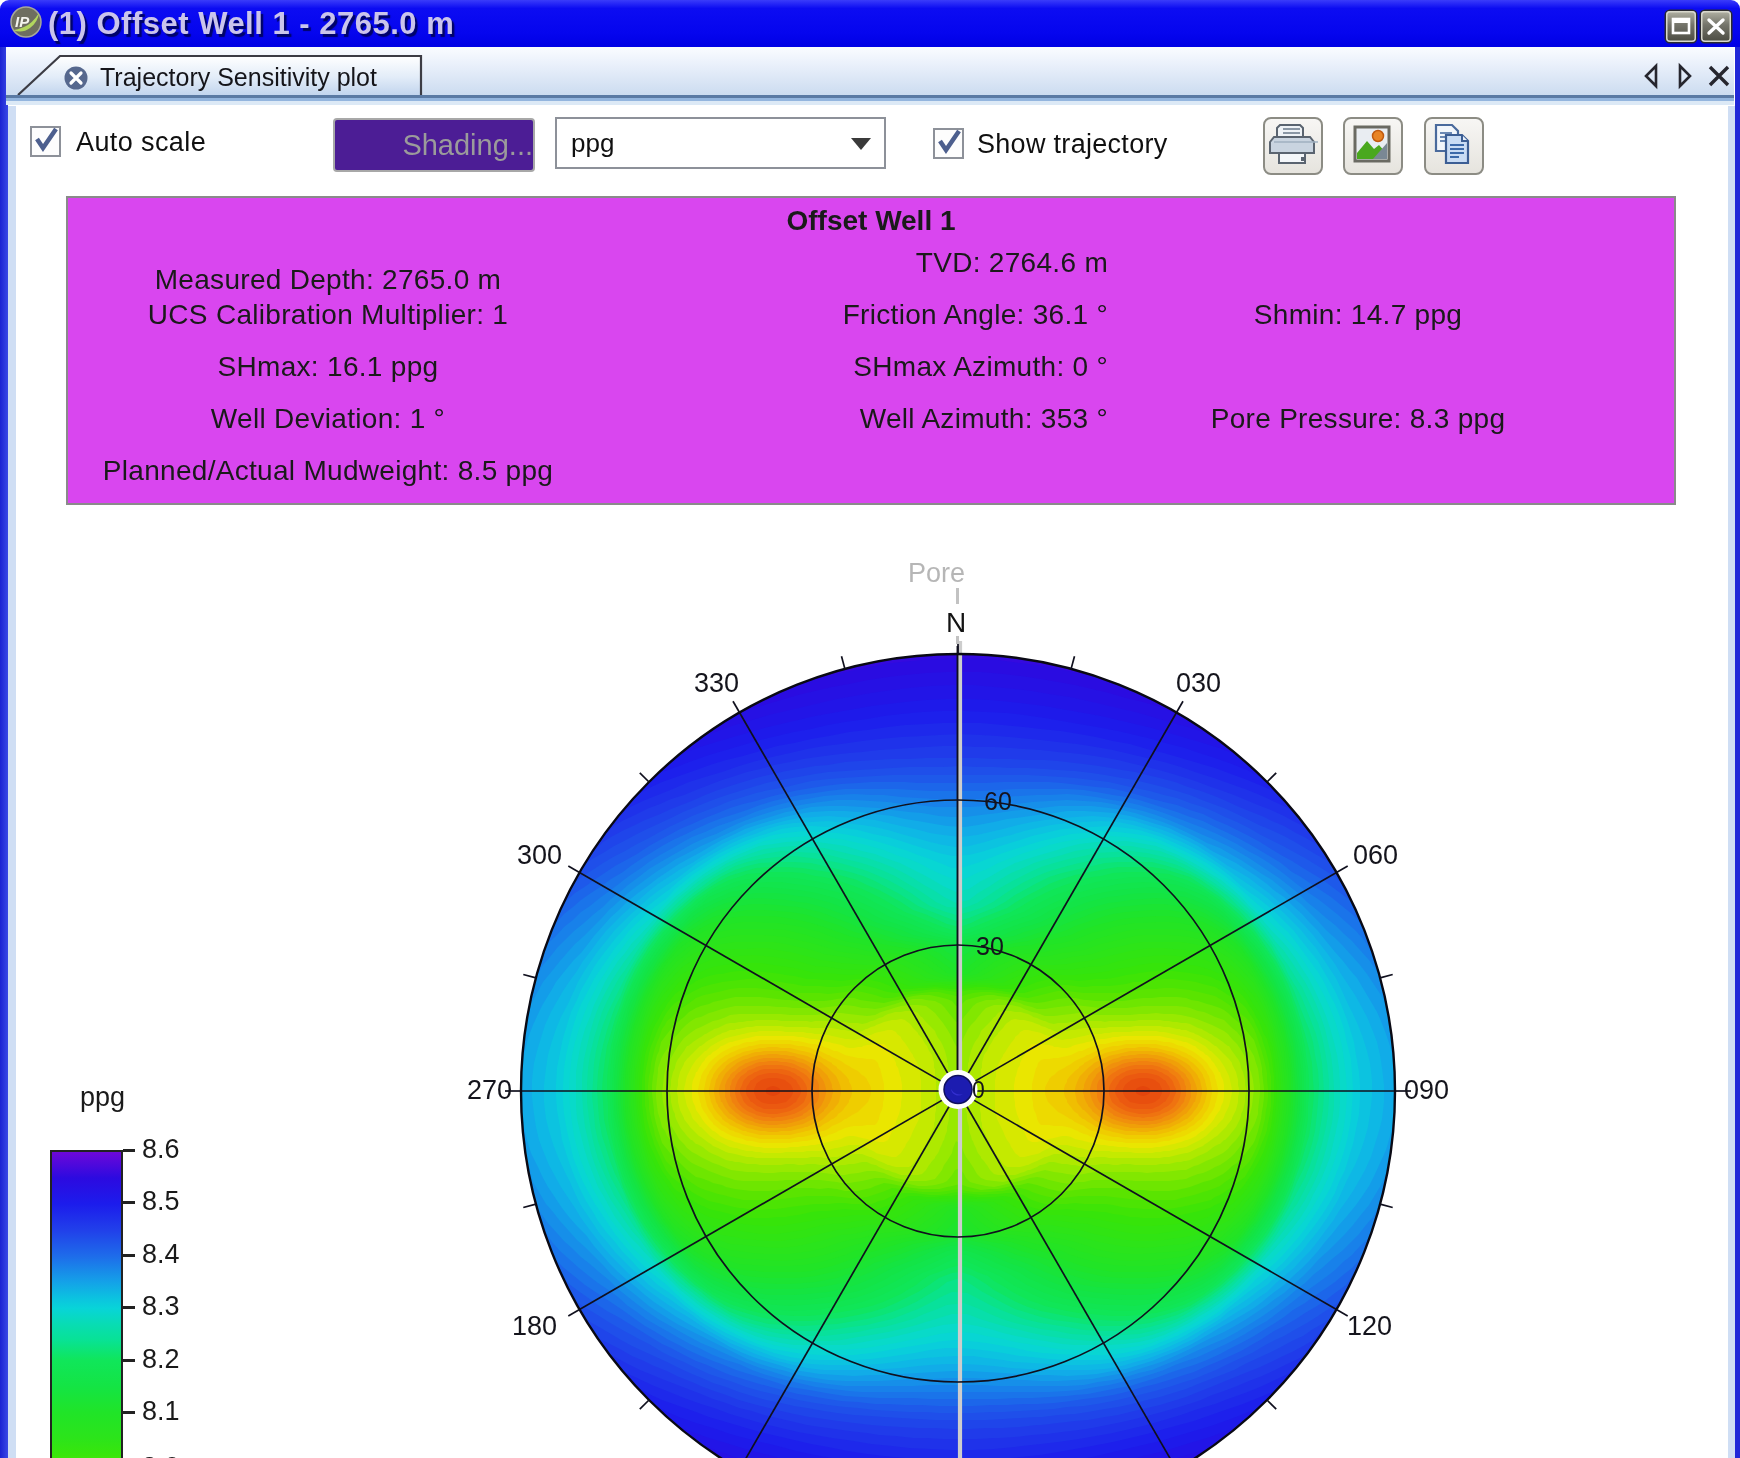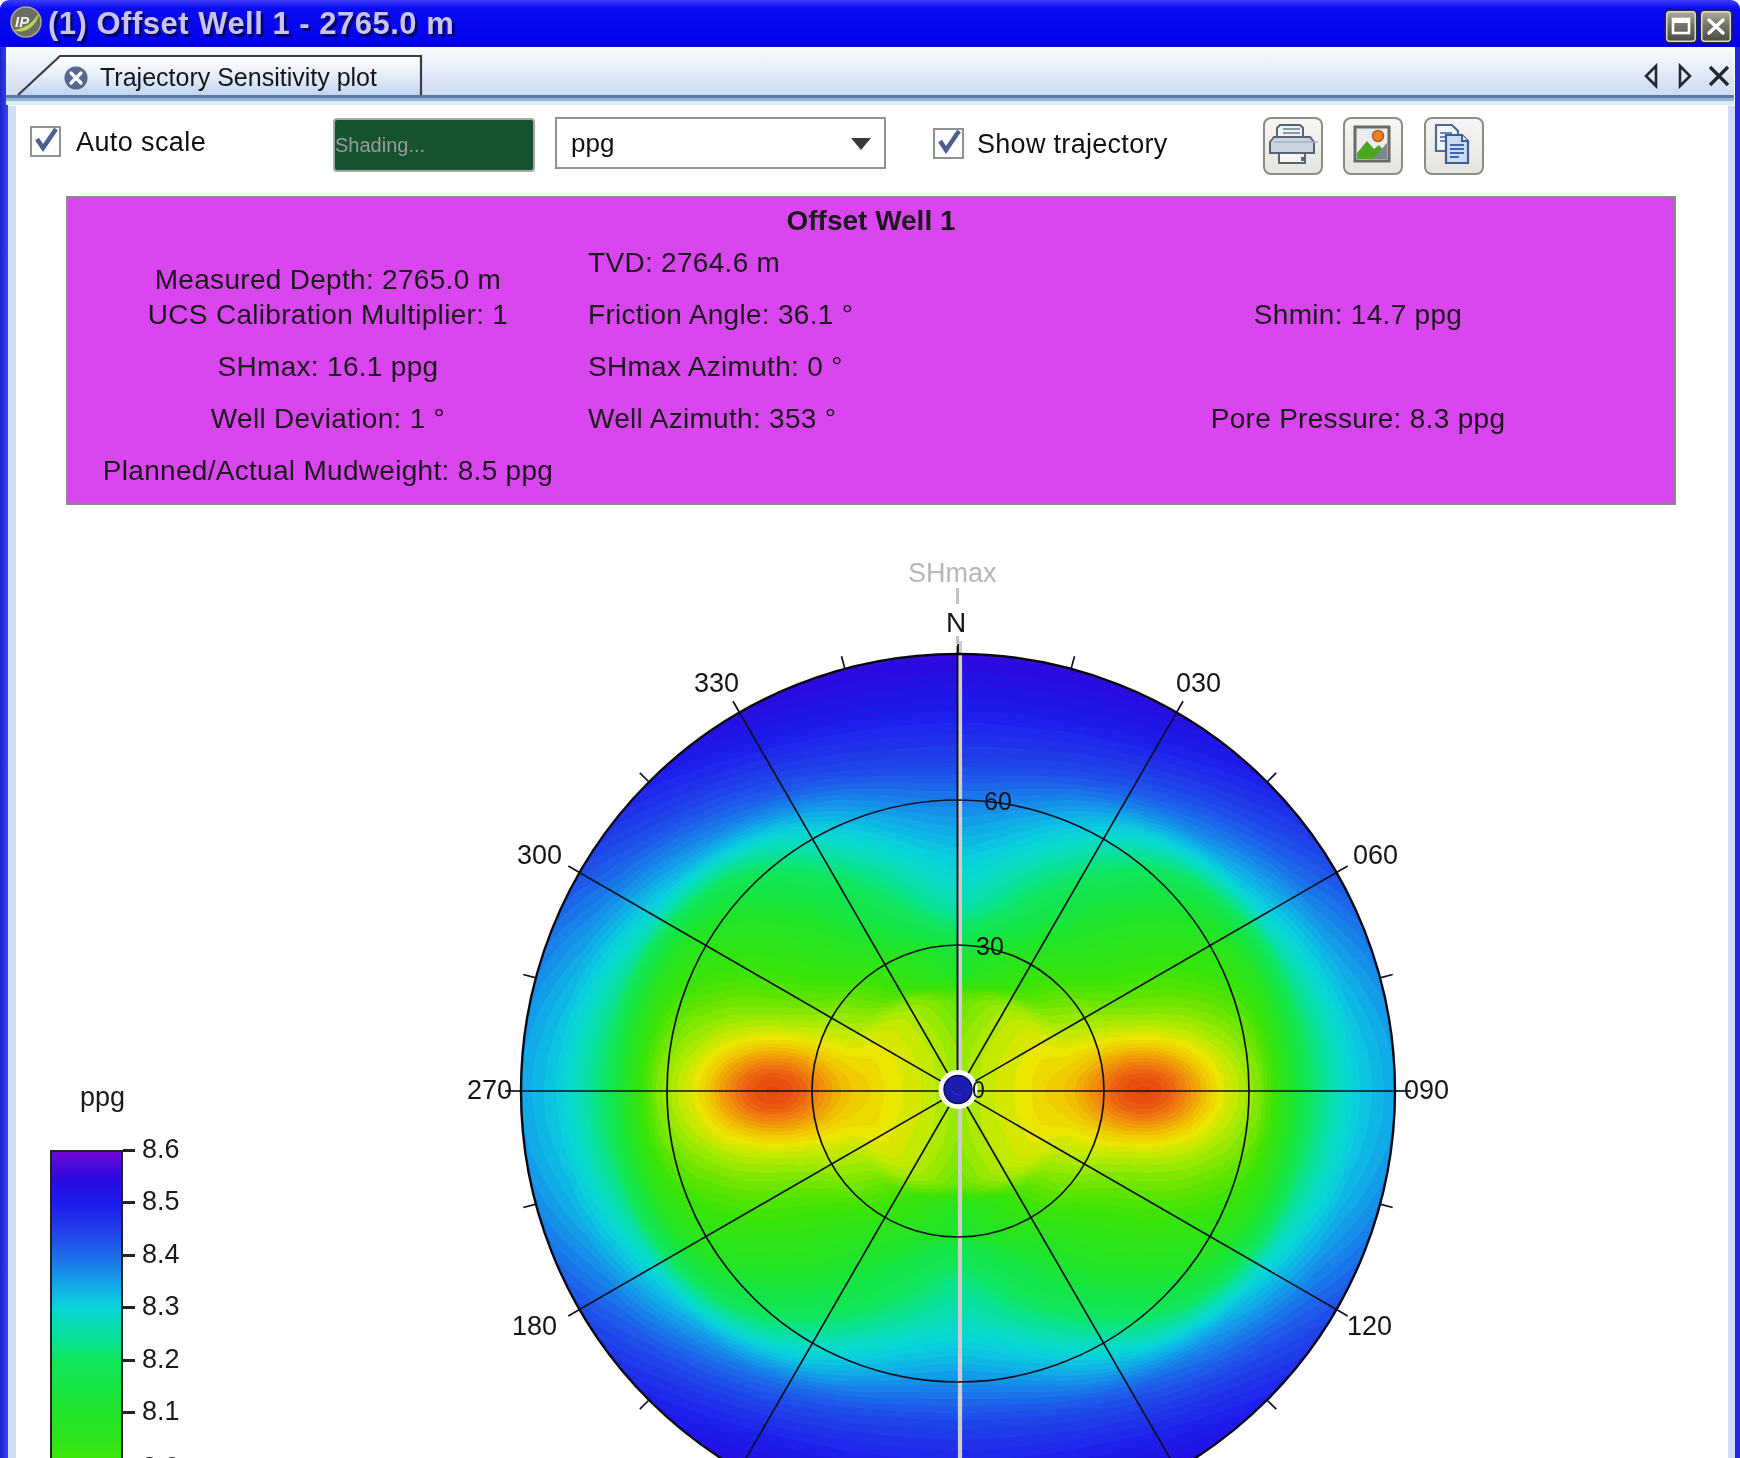--- a/index.html
+++ b/index.html
@@ -22,31 +22,31 @@
 #tabline3{left:6px;top:101px;width:1728px;height:4px;background:#dce9f6}
 #tab{left:14px;top:54px;width:410px;height:41px}
 #tabtext{left:100px;top:63px;font-size:25px;font-weight:normal;color:#15151a}
 
 .cb{width:31px;height:31px;background:#fdfdfd;border:2px solid #8d9199}
 #cb1{left:30px;top:126px}
 #cb2{left:933px;top:128px}
 .cbk{position:absolute;left:-2px;top:-6px}
 #lb1{left:76px;top:127px;font-size:27px;color:#101010;letter-spacing:0.4px}
 #lb2{left:977px;top:129px;font-size:27px;color:#101010;letter-spacing:0.3px}
-#shadebtn{left:333px;top:118px;width:202px;height:54px;background:#14532d;border:2px solid #a8a8a8;border-radius:4px;text-align:left;line-height:50px;font-size:20px;color:#9b9b9b}
+#shadebtn{left:333px;top:118px;width:202px;height:54px;background:#4c1d95;border:2px solid #a8a8a8;border-radius:4px;text-align:right;line-height:50px;font-size:29px;color:#9b9b9b}
 #combo{left:555px;top:117px;width:331px;height:52px;background:#fff;border:2px solid #8d9199}
 #combotext{left:14px;top:9px;font-size:26px;color:#101010}
 #comboarrow{left:294px;top:19px;width:0;height:0;border-left:10px solid transparent;border-right:10px solid transparent;border-top:12px solid #3a3a3a}
 .tbtn{top:117px;width:60px;height:58px;background:linear-gradient(#f7f6f4,#e6e4de);border:2.5px solid #8c8c84;border-radius:8px}
 #tb1{left:1263px}#tb2{left:1343px}#tb3{left:1424px}
 
 #panel{left:66px;top:196px;width:1610px;height:309px;background:#d946ef;border:2px solid #8a8a8a}
 #panel .trow{position:absolute;width:100%;text-align:center;font-size:28px;color:#1a1a1a}
 .c1{position:absolute;left:0px;width:520px;text-align:center;font-size:28px;color:#1a1a1a;letter-spacing:0.3px}
-.c2{position:absolute;left:520px;width:520px;text-align:left;font-size:28px;color:#1a1a1a;letter-spacing:0.3px}
+.c2{position:absolute;left:520px;width:520px;text-align:right;font-size:28px;color:#1a1a1a;letter-spacing:0.3px}
 .c3{position:absolute;left:1030px;width:520px;text-align:center;font-size:28px;color:#1a1a1a;letter-spacing:0.3px}
 
 #ppglab{left:80px;top:1082px;font-size:27px;color:#1a1a1a}
 #lbar{left:50px;top:1150px;width:73px;height:525px;border:2px solid #222;background:linear-gradient(#6e08d8 0%,#2c0ae0 5%,#1c1cec 10%,#2140ea 15%,#1e6cea 20%,#14a2e8 25%,#0cc2e0 28%,#08d4d8 30%,#08dcb4 33%,#08e296 36%,#10e65a 40%,#14e444 45%,#20e428 50%,#2ce41a 55%,#38e60c 58%,#58e800 62%,#c0ea00 70%,#f0c800 76%,#f07c10 84%,#e04408 92%,#c03008 100%)}
 .ltick{position:absolute;left:123px;width:12px;height:2.5px;background:#222}
 .llab{position:absolute;left:142px;font-size:27px;color:#1a1a1a}
 
 .plab{position:absolute;font-size:27px;color:#14141c}
 #shmaxlab{left:908px;top:558px;font-size:27px;color:#b6b6b6}
 #nlab{left:946px;top:607px;font-size:28px;color:#141414}
@@ -276,21 +276,21 @@
 <line x1="47.9" y1="356.9" x2="35.3" y2="353.5" stroke="#10101e" stroke-width="1.7"></line>
 <line x1="91.5" y1="251.5" x2="80.3" y2="245.0" stroke="#10101e" stroke-width="1.7"></line>
 <line x1="161.0" y1="161.0" x2="151.8" y2="151.8" stroke="#10101e" stroke-width="1.7"></line>
 <line x1="251.5" y1="91.5" x2="245.0" y2="80.3" stroke="#10101e" stroke-width="1.7"></line>
 <line x1="356.9" y1="47.9" x2="353.5" y2="35.3" stroke="#10101e" stroke-width="1.7"></line>
 <circle cx="470" cy="468.5" r="19.5" fill="#ffffff"></circle>
 <circle cx="470" cy="468.5" r="14" fill="#1c1cb0" stroke="#101060" stroke-width="1.5"></circle>
 <path d="M463 468 a7.5 7.5 0 0 0 12 5 a10 10 0 0 1 -12 -5z" fill="#3a34d8" opacity="0.8"></path>
 </svg>
 
-<div class="abs" id="shmaxlab">SHmax</div>
+<div class="abs" id="shmaxlab">Pore</div>
 <div class="abs" id="nlab">N</div>
 <div class="abs" style="left:956px;top:588px;width:3px;height:16px;background:#c2c2c2"></div>
 <div class="abs" style="left:956px;top:636px;width:3px;height:8px;background:#c2c2c2"></div>
 <div class="abs plab" style="left:694px;top:668px">330</div>
 <div class="abs plab" style="left:1176px;top:668px">030</div>
 <div class="abs plab" style="left:517px;top:840px">300</div>
 <div class="abs plab" style="left:1353px;top:840px">060</div>
 <div class="abs plab" style="left:467px;top:1075px">270</div>
 <div class="abs plab" style="left:1404px;top:1075px">090</div>
 <div class="abs plab" style="left:512px;top:1311px">180</div>

